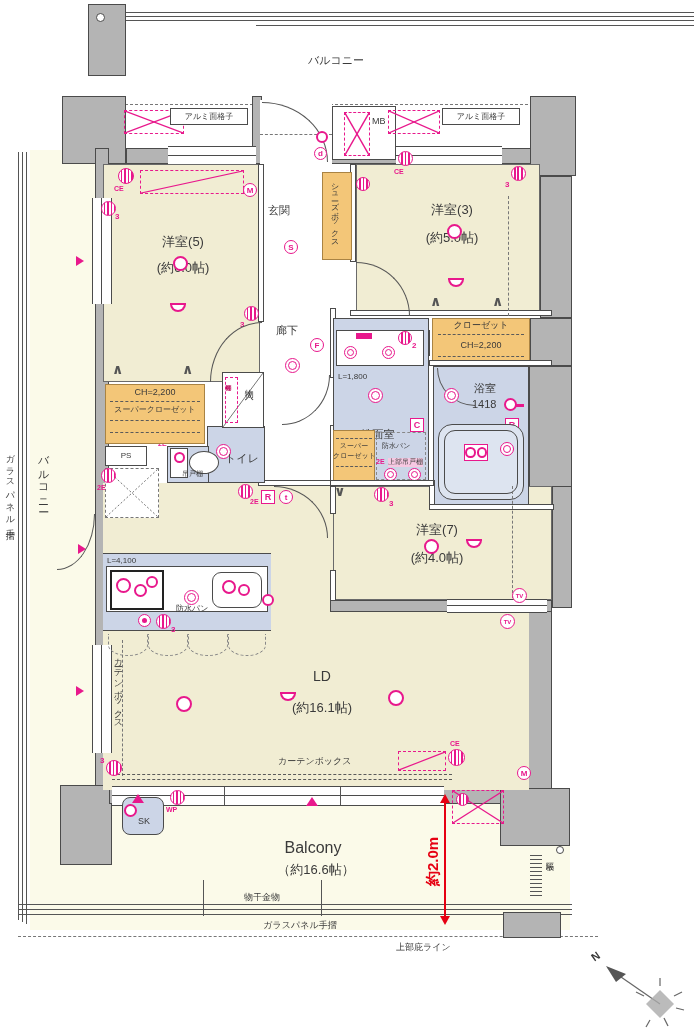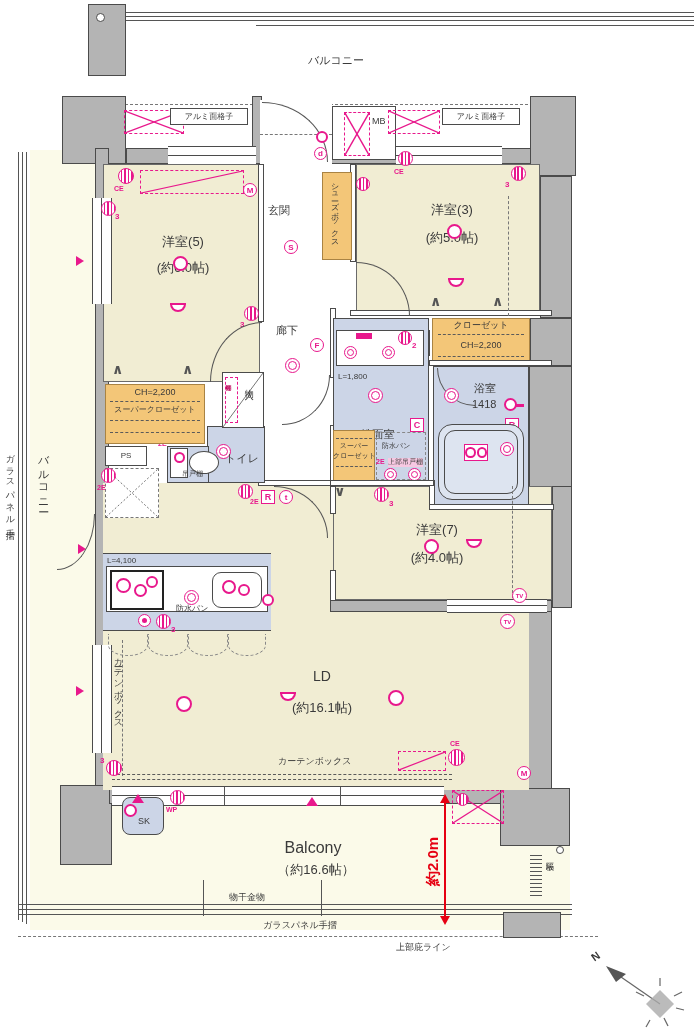--- a/index.html
+++ b/index.html
@@ -386,21 +386,21 @@
   <div class="a lbl small9" style="left:138px;top:816px">SK</div>
   <div class="a ring" style="left:124px;top:804px;width:13px;height:13px"></div>
   <span class="a tri-u" style="left:132px;top:794px;border-bottom-color:#e8188c"></span>
   <div class="a pc" style="left:170px;top:790px;width:15px;height:15px"></div>
   <div class="a ptxt" style="left:166px;top:806px">WP</div>
   <span class="a tri-u" style="left:306px;top:797px"></span>
   <div class="a lbl ctr" style="left:268px;top:838px;width:90px;font-size:16px">Balcony</div>
   <div class="a lbl ctr" style="left:258px;top:862px;width:116px;font-size:13px">（約16.6帖）</div>
   <div class="a vl" style="left:203px;top:880px;width:0;height:36px"></div>
   <div class="a vl" style="left:321px;top:880px;width:0;height:36px"></div>
-  <div class="a lbl small9" style="left:229px;top:892px">物干金物</div>
+  <div class="a lbl small9" style="left:244px;top:892px">物干金物</div>
   <div class="a lbl small9 ctr" style="left:240px;top:920px;width:120px">ガラスパネル手摺</div>
   <div class="a lbl small9" style="left:396px;top:942px">上部庇ライン</div>
   <div class="a pdash" style="left:452px;top:790px;width:52px;height:34px">
     <svg width="100%" height="100%" viewBox="0 0 10 10" preserveAspectRatio="none">
         <line x1="0" y1="0" x2="10" y2="10" stroke="#e8188c" stroke-width="1.2" vector-effect="non-scaling-stroke"></line>
         <line x1="0" y1="10" x2="10" y2="0" stroke="#e8188c" stroke-width="1.2" vector-effect="non-scaling-stroke"></line>
       </svg>
   </div>
   <div class="a pc" style="left:456px;top:793px;width:13px;height:13px"></div>
 

